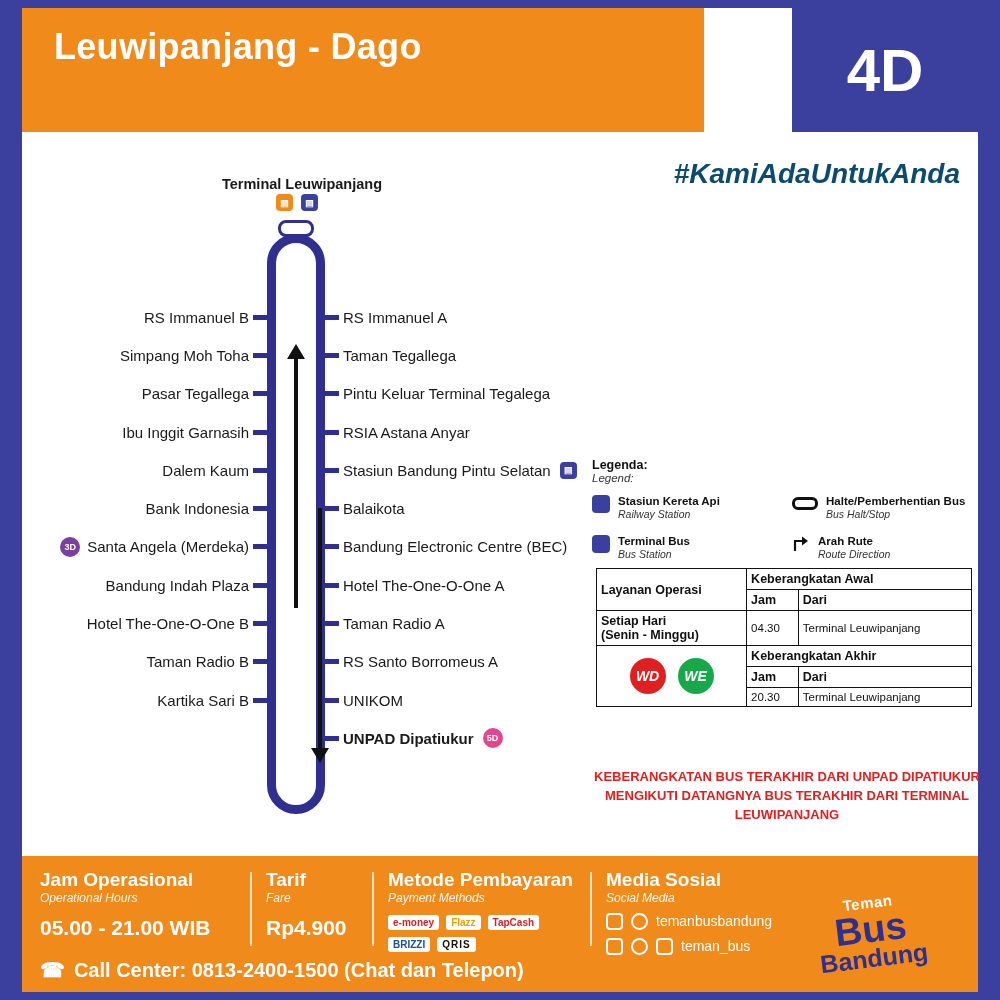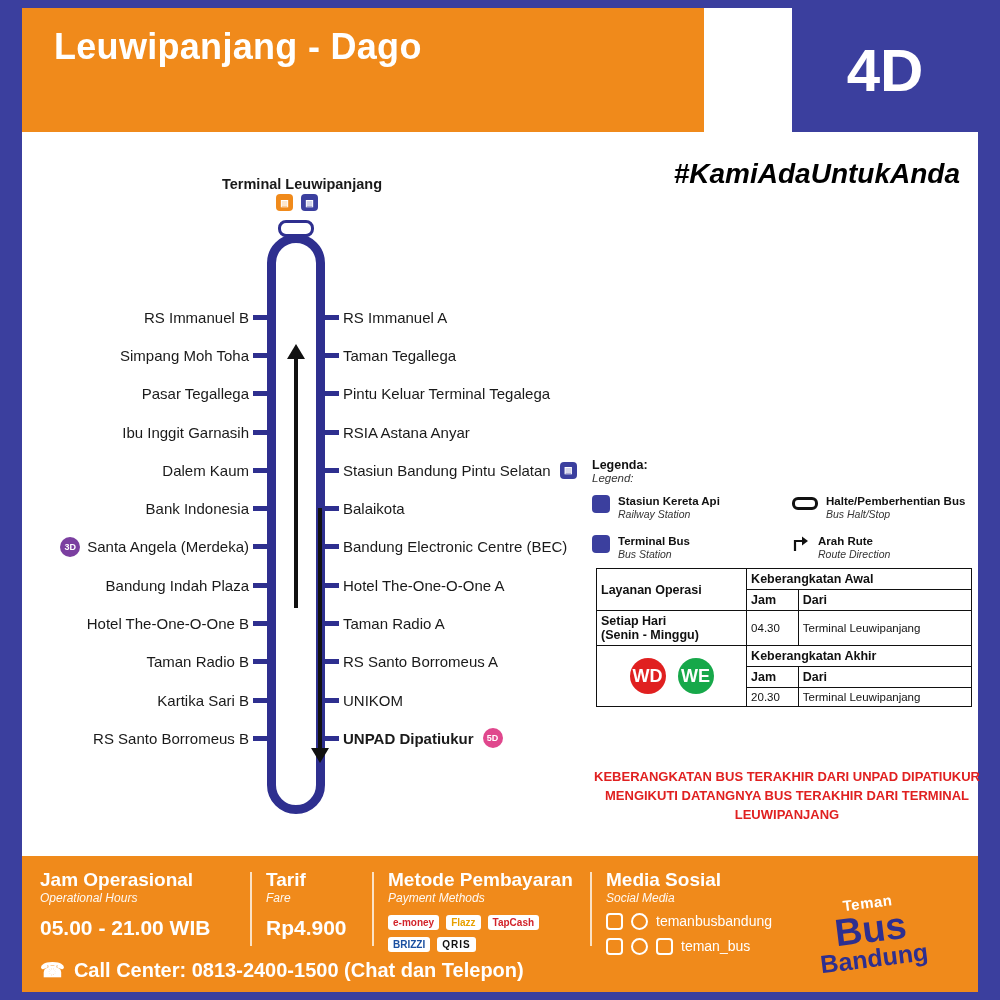--- a/index.html
+++ b/index.html
@@ -38,21 +38,21 @@
     color:#ffffff; font-size:36px; font-weight:bold; line-height:1.25;
     letter-spacing:0.3px;
   }
   .route-code {
     position:absolute; left:770px; top:0; right:0; height:124px;
     display:flex; align-items:center; justify-content:center;
     color:#ffffff; font-size:60px; font-weight:bold;
   }
   .hashtag {
     position:absolute; right:18px; top:150px;
-    color:#000000; font-size:28px; font-style:italic; font-weight:bold;
+    color:#0c4a6e; font-size:28px; font-style:italic; font-weight:bold;
   }
   
   .map {
     position:absolute; left:0; top:130px; width:560px; height:710px;
   }
   .terminal-label {
     position:absolute; left:160px; top:38px; width:240px;
     text-align:center; font-size:14.5px; font-weight:bold; color:#1a1a1a;
   }
   .loop {
@@ -143,21 +143,21 @@
     position:absolute; left:574px; top:560px; width:376px;
     border:1.5px solid #111; border-collapse:collapse; font-size:11.5px;
   }
   .sched td, .sched th {
     border:1.5px solid #111; padding:3px 4px; text-align:left; color:#111;
   }
   .sched .big { font-weight:bold; font-size:12.5px; }
   .wd-we { display:flex; gap:12px; justify-content:center; align-items:center; }
   .circ {
     width:36px; height:36px; border-radius:50%; color:#fff; font-weight:bold;
-    font-size:18px; display:flex; align-items:center; justify-content:center;
+    font-size:14px; display:flex; align-items:center; justify-content:center;font-style:italic;
   }
   .circ-wd { background:#e02020; }
   .circ-we { background:#17a84a; }
   .notice {
     position:absolute; left:570px; top:760px; width:390px;
     text-align:center; color:#e02020; font-weight:bold; font-size:13px; line-height:1.45;
   }
   
   .footer {
     position:absolute; left:0; bottom:0; width:100%; height:136px; background:#f08a1b;
@@ -263,24 +263,20 @@
             <span class="tick"></span>
           </div>
         <div class="st">
             <span>Taman Radio B</span>
             <span class="tick"></span>
           </div>
         <div class="st">
             <span>Kartika Sari B</span>
             <span class="tick"></span>
           </div>
-        <div class="st">
-            <span>RS Santo Borromeus B</span>
-            <span class="tick"></span>
-          </div>
       </div>
 
       <div class="stations-right">
         <div class="st">
             <span class="tick"></span>
             <span>RS Immanuel A</span>
           </div>
         <div class="st">
             <span class="tick"></span>
             <span>Taman Tegallega</span>

